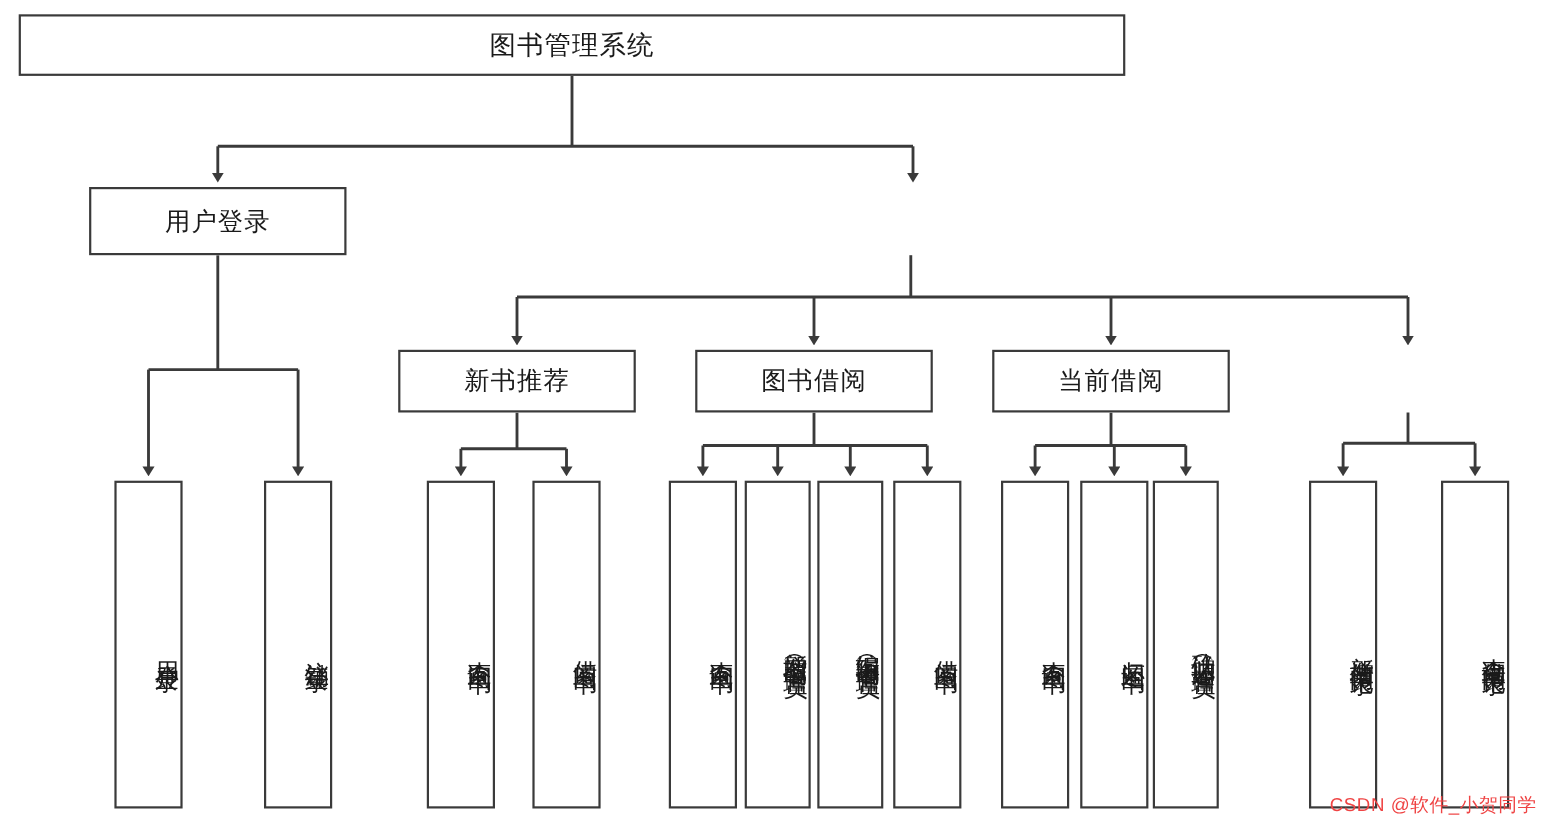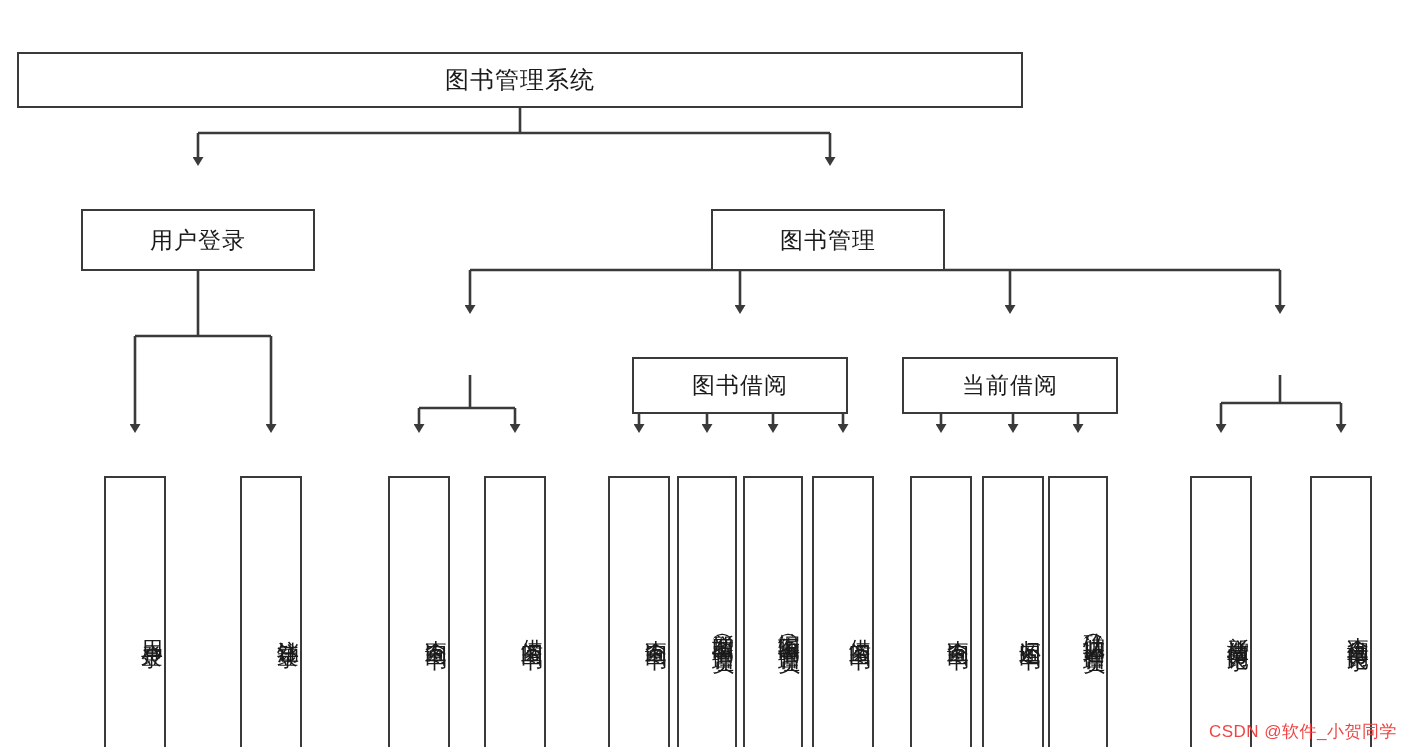--- a/index.html
+++ b/index.html
@@ -27,21 +27,20 @@
   }
   .node {
     position: absolute;
     box-sizing: border-box;
     background: #ffffff;
     border: 2px solid #3a3a3a;
     display: flex;
     align-items: center;
     justify-content: center;
     color: #1a1a1a;
-    margin-top: 39px;
   }
   .node.horiz {
     font-size: 23px;
     letter-spacing: 1px;
   }
   .node.vert {
     writing-mode: vertical-rl;
     text-orientation: upright;
     font-size: 22px;
     letter-spacing: 3px;
@@ -123,24 +122,24 @@
     </g>
   </svg>
 
   <div class="node horiz root" id="node-root" style="left: 17px; top: 13px; width: 1006px; height: 56px;">
     <span class="nlabel">图书管理系统</span>
   </div>
 
   <div class="node horiz" id="l2-0" style="left: 81px; top: 170px; width: 234px; height: 62px;">
     <span class="nlabel">用户登录</span>
   </div>
-  <div class="node horiz" id="l2-1" style="left: 711px; top: 170px; width: 234px; height: 62px;">
-    <span class="nlabel">图书管理</span>
+
+  <div class="node horiz" id="l3-0" style="left: 362px; top: 318px; width: 216px; height: 57px;">
+    <span class="nlabel">新书推荐</span>
   </div>
-
   <div class="node horiz" id="l3-2" style="left: 902px; top: 318px; width: 216px; height: 57px;">
     <span class="nlabel">当前借阅</span>
   </div>
   <div class="node horiz" id="l3-1" style="left: 632px; top: 318px; width: 216px; height: 57px;">
     <span class="nlabel">图书借阅</span>
   </div>
 
   <div class="node vert" id="lf-0" style="left: 104px; top: 437px; width: 62px; height: 298px;">
     <span class="nlabel">用户登录</span>
   </div>

